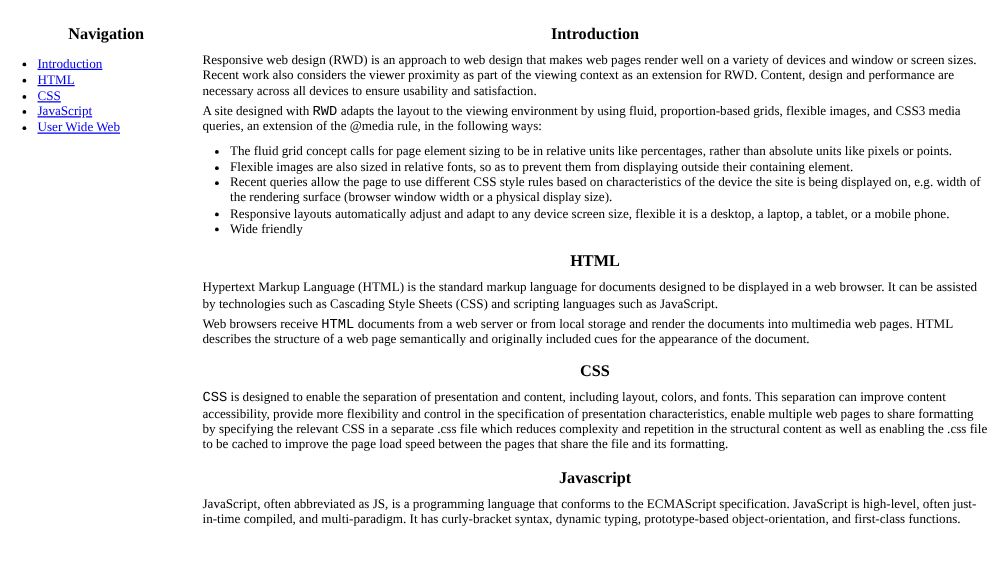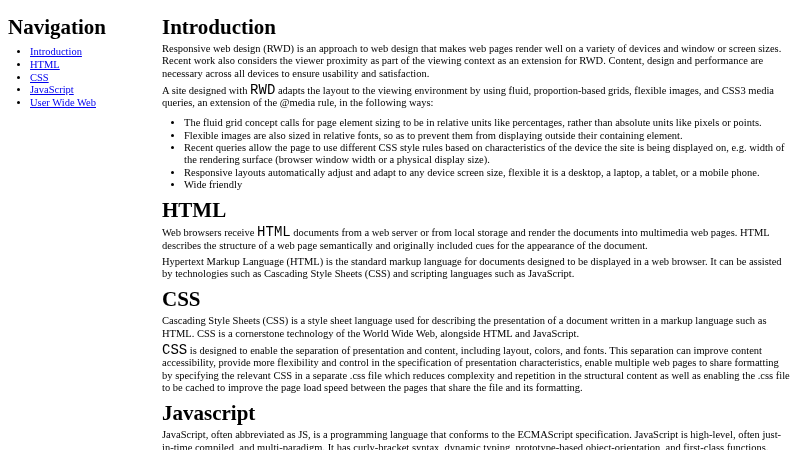--- a/index.html
+++ b/index.html
@@ -8,33 +8,33 @@
   body {
     width: 800px; height: 450px; overflow: hidden;
     background: var(--bg-color); color: var(--text-color);
     font-family: "Liberation Serif", serif;
     font-size: 10.5px; line-height: 12.3px;
   }
   .page { display: flex; padding: 8px 8px 0 8px; width: 800px; }
   nav.sidebar { width: 154px; flex: none; }
   main.content { flex: 1 1 auto; min-width: 0; padding-right: 2px; }
   h2 {
-    font-size: 21px; line-height: 18px; font-weight: bold;
-    margin: 10px 0 7px 0; font-family: "Liberation Serif", serif;
+    font-size: 13px; line-height: 18px; font-weight: bold;
+    margin: 10px 0 7px 0; font-family: "Liberation Serif", serif; text-align: center;
   }
   nav.sidebar h2, main.content h2:first-child { margin-top: 10px; }
   p { margin: 4px 0; }
   ul { margin: 8px 0; padding-left: 22px; list-style: disc; }
   li { padding: 0; }
   nav.sidebar ul { margin-top: 10px; line-height: 11.8px; }
   nav.sidebar li { margin: 0 0 1px 0; }
   a { color: var(--link-color); text-decoration: underline; }
   code {
     font-family: "Liberation Mono", monospace;
-    font-size: 14px; letter-spacing: 0;
+    font-size: 11px; letter-spacing: 0;
   }
 </style>
 </head>
 <body>
 
 <div class="page">
   <nav class="sidebar">
     <h2>Navigation</h2>
     <ul>
         <li><a href="#">Introduction</a></li>
@@ -49,21 +49,20 @@
       <p>Responsive web design (RWD) is an approach to web design that makes web pages render well on a variety of devices and window or screen sizes. Recent work also considers the viewer proximity as part of the viewing context as an extension for RWD. Content, design and performance are necessary across all devices to ensure usability and satisfaction.</p>
       <p>A site designed with <code>RWD</code> adapts the layout to the viewing environment by using fluid, proportion-based grids, flexible images, and CSS3 media queries, an extension of the @media rule, in the following ways:</p>
       <ul>
         <li>The fluid grid concept calls for page element sizing to be in relative units like percentages, rather than absolute units like pixels or points.</li>
         <li>Flexible images are also sized in relative fonts, so as to prevent them from displaying outside their containing element.</li>
         <li>Recent queries allow the page to use different CSS style rules based on characteristics of the device the site is being displayed on, e.g. width of the rendering surface (browser window width or a physical display size).</li>
         <li>Responsive layouts automatically adjust and adapt to any device screen size, flexible it is a desktop, a laptop, a tablet, or a mobile phone.</li>
         <li>Wide friendly</li>
       </ul>
       <h2>HTML</h2>
+      <p>Hypertext Markup Language (HTML) is the standard markup language for documents designed to be displayed in a web browser. It can be assisted by technologies such as Cascading Style Sheets (CSS) and scripting languages such as JavaScript.</p>
       <p>Web browsers receive <code>HTML</code> documents from a web server or from local storage and render the documents into multimedia web pages. HTML describes the structure of a web page semantically and originally included cues for the appearance of the document.</p>
-      <p>Hypertext Markup Language (HTML) is the standard markup language for documents designed to be displayed in a web browser. It can be assisted by technologies such as Cascading Style Sheets (CSS) and scripting languages such as JavaScript.</p>
       <h2>CSS</h2>
-      <p>Cascading Style Sheets (CSS) is a style sheet language used for describing the presentation of a document written in a markup language such as HTML. CSS is a cornerstone technology of the World Wide Web, alongside HTML and JavaScript.</p>
       <p><code>CSS</code> is designed to enable the separation of presentation and content, including layout, colors, and fonts. This separation can improve content accessibility, provide more flexibility and control in the specification of presentation characteristics, enable multiple web pages to share formatting by specifying the relevant CSS in a separate .css file which reduces complexity and repetition in the structural content as well as enabling the .css file to be cached to improve the page load speed between the pages that share the file and its formatting.</p>
       <h2>Javascript</h2>
       <p>JavaScript, often abbreviated as JS, is a programming language that conforms to the ECMAScript specification. JavaScript is high-level, often just-in-time compiled, and multi-paradigm. It has curly-bracket syntax, dynamic typing, prototype-based object-orientation, and first-class functions.</p>
     </main>
 </div>
 
 </body></html>

